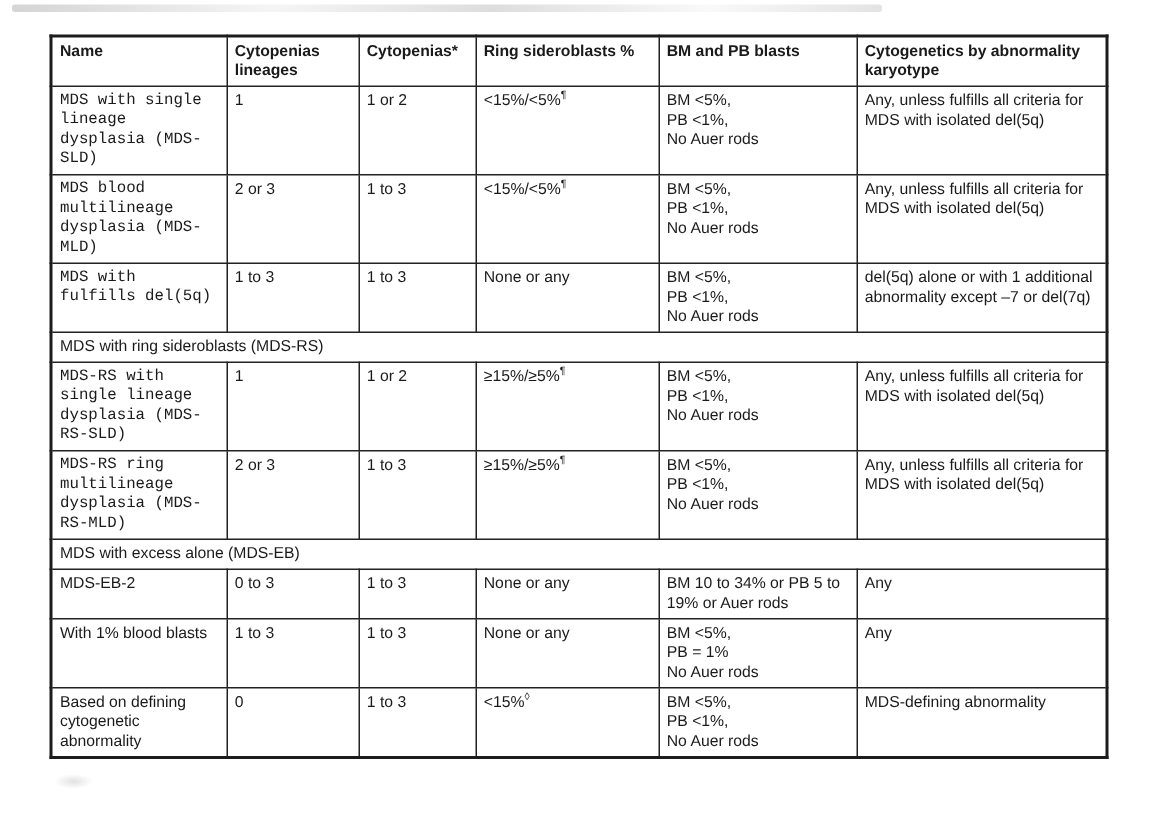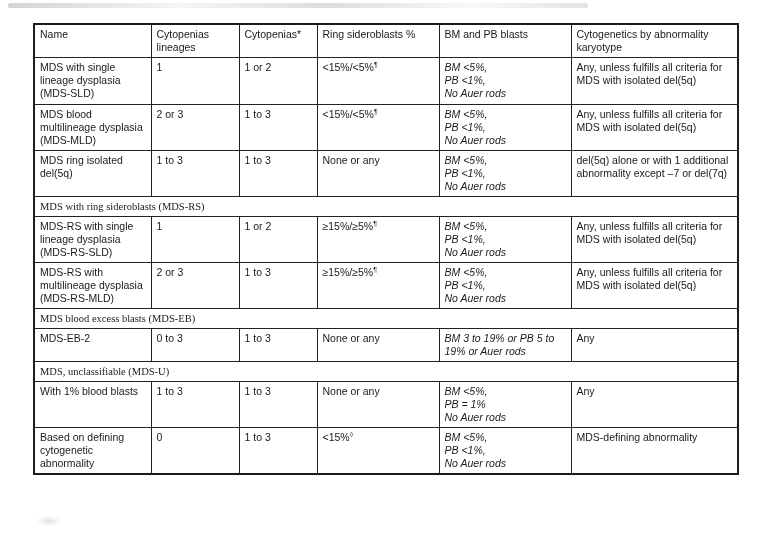--- a/index.html
+++ b/index.html
@@ -37,28 +37,27 @@
     border: 1px solid #222222;
   }
   table.mds { border: 2px solid #1c1c1c; }
   table.mds th, table.mds td {
     padding: 3px 5px;
     vertical-align: top;
     text-align: left;
     font-weight: 400;
     overflow: hidden;
   }
-  table.mds th { font-weight: 400; }
-  td.name-bold { font-weight: 700; }
+  table.mds th { font-weight: 700; }
+  td.name-bold { font-weight: 700; font-family: Liberation Mono, monospace; }
   td.section {
     font-weight: 700;
     padding-top: 4px;
-    font-family: Liberation Serif, serif;
   }
-  .multiline { white-space: pre-line; font-style: italic; }
+  .multiline { white-space: pre-line; }
   .sup {
     font-size: 7px;
     vertical-align: super;
     line-height: 0;
   }
 </style>
 </head>
 <body>
 
 <div class="page">
@@ -99,21 +98,21 @@
         <td class="name-bold">MDS blood multilineage dysplasia (MDS-MLD)</td>
         <td>2 or 3</td>
         <td>1 to 3</td>
         <td><span>&lt;15%/&lt;5%</span><span class="sup">¶</span></td>
         <td class="multiline">BM &lt;5%,
 PB &lt;1%,
 No Auer rods</td>
         <td>Any, unless fulfills all criteria for MDS with isolated del(5q)</td>
       </tr>
       <tr style="height:44px">
-        <td class="name-bold">MDS ring isolated del(5q)</td>
+        <td class="name-bold">MDS with fulfills del(5q)</td>
         <td>1 to 3</td>
         <td>1 to 3</td>
         <td><span>None or any</span></td>
         <td class="multiline">BM &lt;5%,
 PB &lt;1%,
 No Auer rods</td>
         <td>del(5q) alone or with 1 additional abnormality except –7 or del(7q)</td>
       </tr>
       <tr style="height:20px">
         <td class="section" colspan="6">MDS with ring sideroblasts (MDS-RS)</td>
@@ -122,43 +121,40 @@
         <td class="name-bold">MDS-RS with single lineage dysplasia (MDS-RS-SLD)</td>
         <td>1</td>
         <td>1 or 2</td>
         <td><span>≥15%/≥5%</span><span class="sup">¶</span></td>
         <td class="multiline">BM &lt;5%,
 PB &lt;1%,
 No Auer rods</td>
         <td>Any, unless fulfills all criteria for MDS with isolated del(5q)</td>
       </tr>
       <tr style="height:43px">
-        <td class="name-bold">MDS-RS with multilineage dysplasia (MDS-RS-MLD)</td>
+        <td class="name-bold">MDS-RS ring multilineage dysplasia (MDS-RS-MLD)</td>
         <td>2 or 3</td>
         <td>1 to 3</td>
         <td><span>≥15%/≥5%</span><span class="sup">¶</span></td>
         <td class="multiline">BM &lt;5%,
 PB &lt;1%,
 No Auer rods</td>
         <td>Any, unless fulfills all criteria for MDS with isolated del(5q)</td>
       </tr>
       <tr style="height:20px">
-        <td class="section" colspan="6">MDS blood excess blasts (MDS-EB)</td>
+        <td class="section" colspan="6">MDS with excess alone (MDS-EB)</td>
       </tr>
       <tr style="height:29px">
         <td>MDS-EB-2</td>
         <td>0 to 3</td>
         <td>1 to 3</td>
         <td><span>None or any</span></td>
-        <td class="multiline">BM 3 to 19% or PB 5 to
+        <td class="multiline">BM 10 to 34% or PB 5 to
 19% or Auer rods</td>
         <td>Any</td>
-      </tr>
-      <tr style="height:20px">
-        <td class="section" colspan="6">MDS, unclassifiable (MDS-U)</td>
       </tr>
       <tr style="height:46px">
         <td>With 1% blood blasts</td>
         <td>1 to 3</td>
         <td>1 to 3</td>
         <td><span>None or any</span></td>
         <td class="multiline">BM &lt;5%,
 PB = 1%
 No Auer rods</td>
         <td>Any</td>

